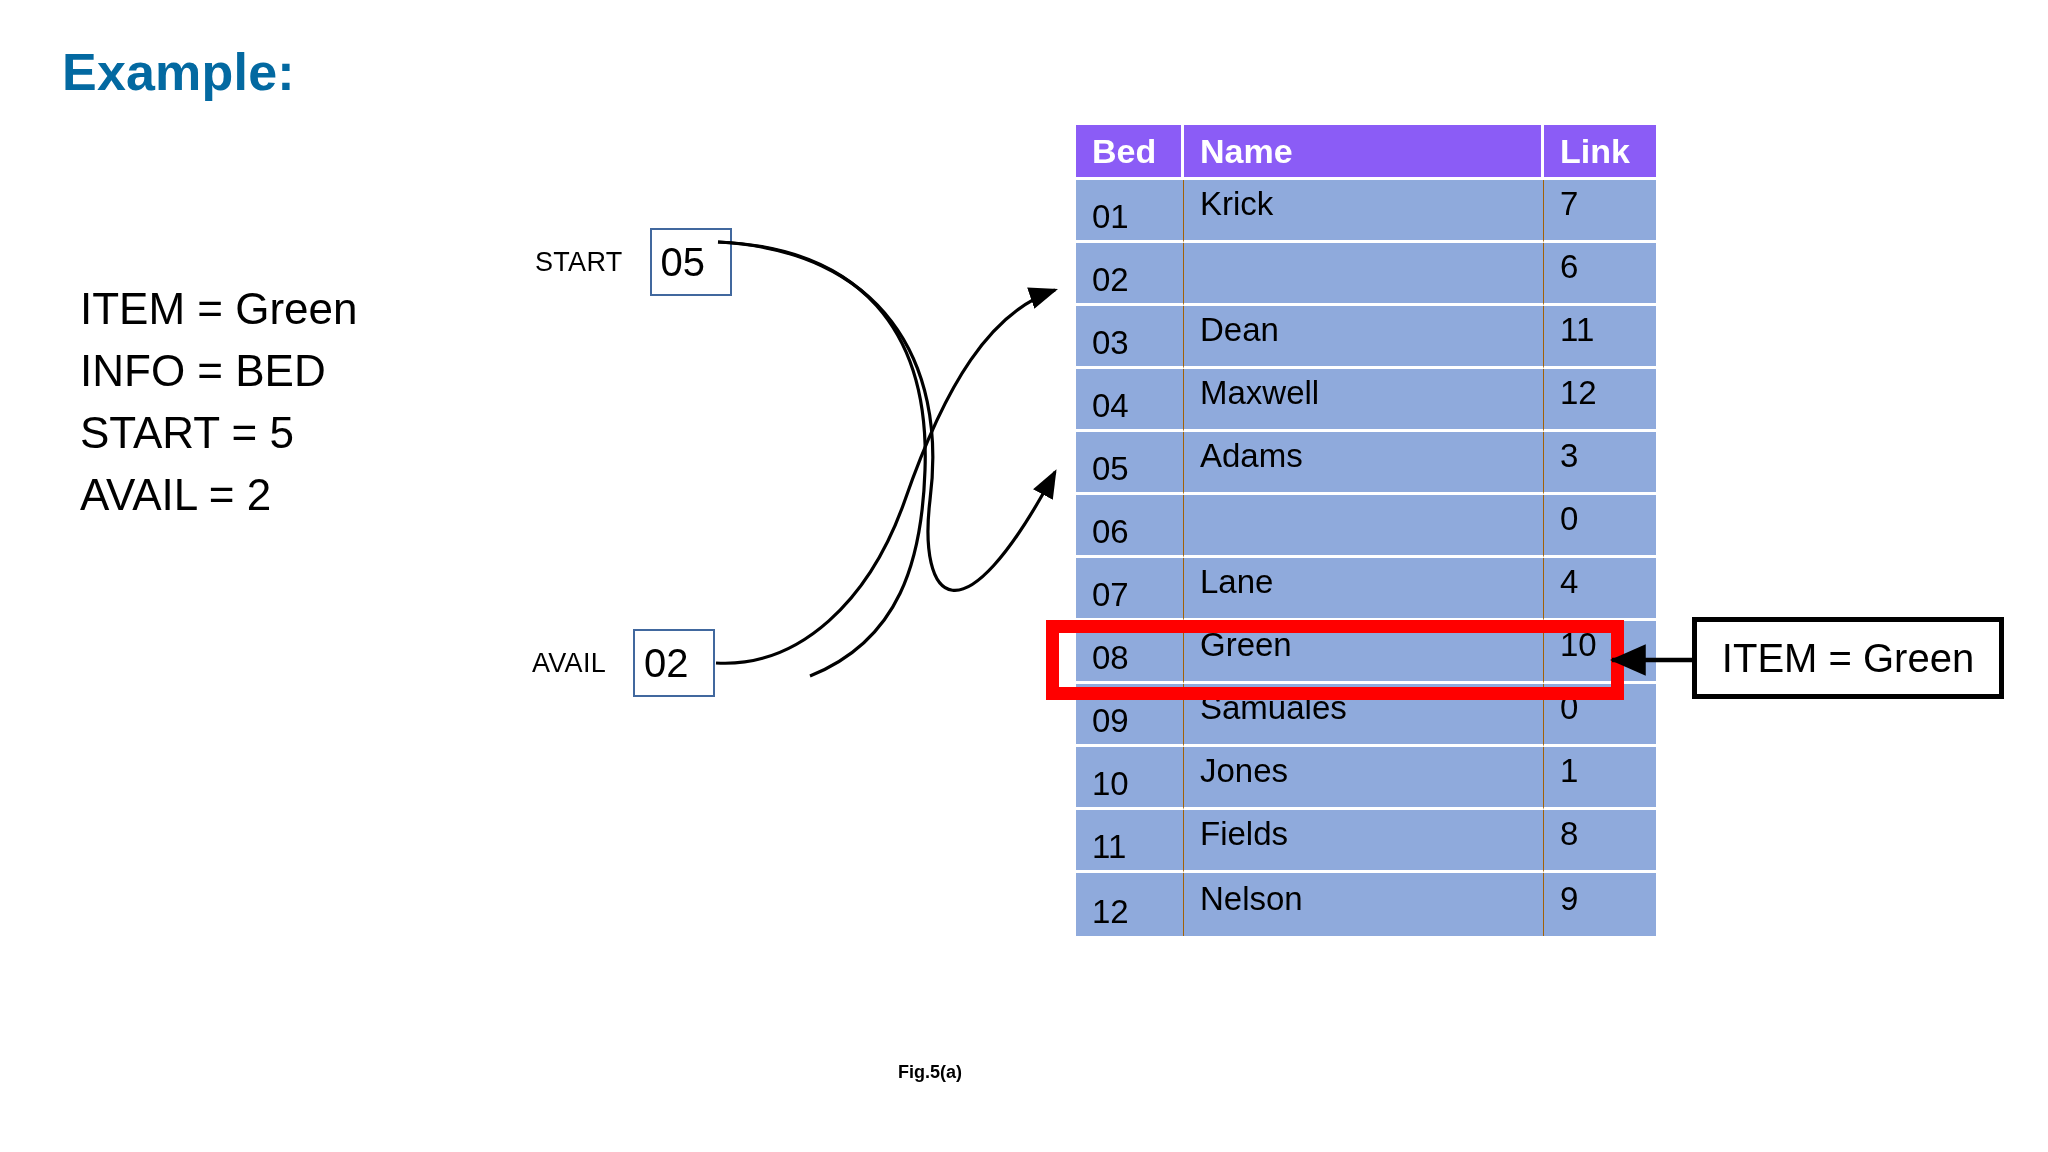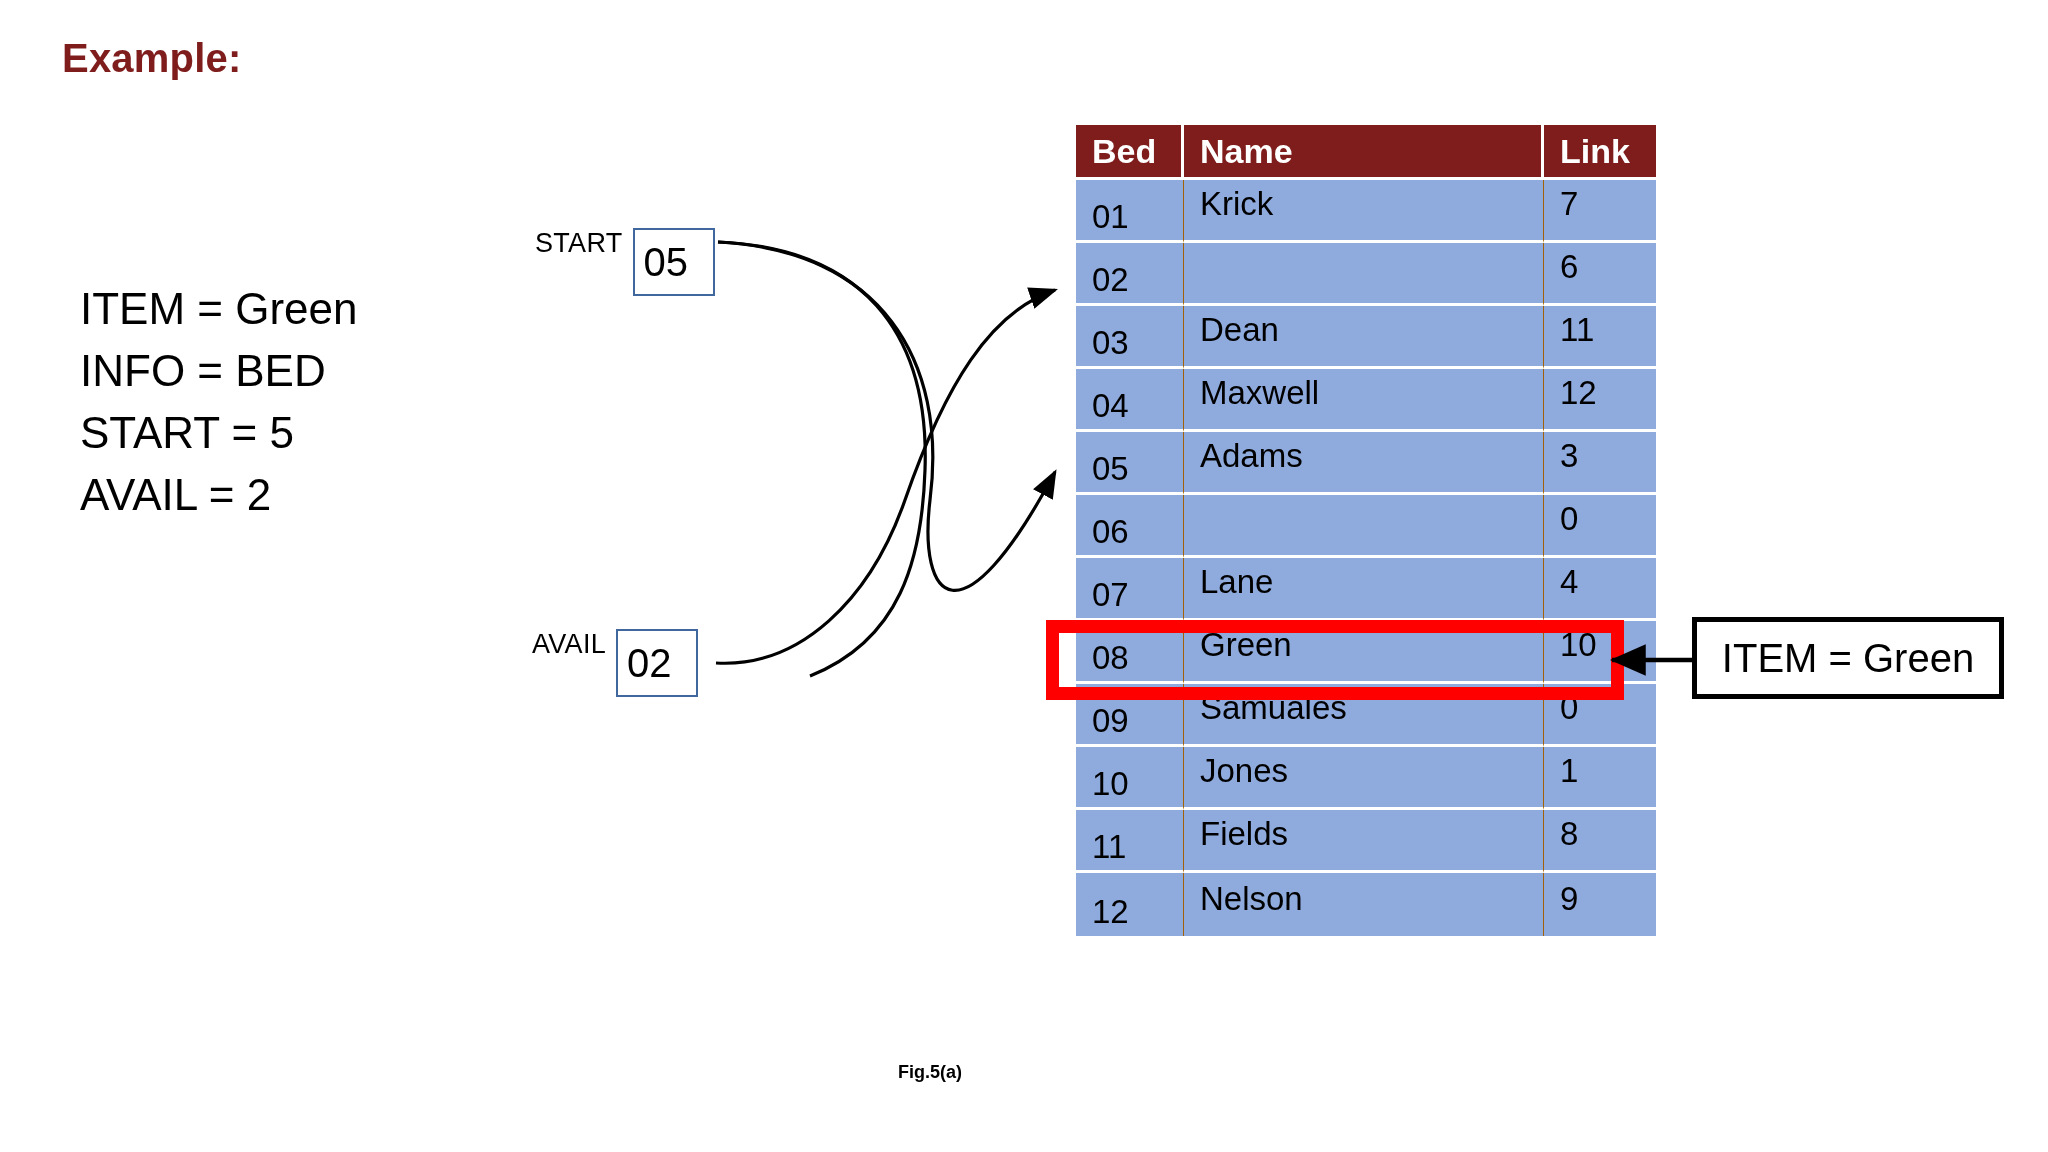--- a/index.html
+++ b/index.html
@@ -13,44 +13,46 @@
     position: relative;
     overflow: hidden;
     font-family: "Liberation Sans", sans-serif;
     color: #000000;
   }
 
   
   #slide-title {
     position: absolute;
     left: 62px;
-    top: 36px;
-    font-size: 40px;
+    top: 42px;
+    font-size: 52px;
     font-weight: bold;
     letter-spacing: 0.2px;
-    color: #7f1d1d;
+    color: #0369a1;
     white-space: nowrap;
   }
 
   
   #variables-block {
     position: absolute;
     left: 80px;
     top: 278px;
     font-size: 44px;
     line-height: 62px;
     color: #000000;
     white-space: nowrap;
   }
   .variable-line { display: block; }
 
   
   .pointer-group {
     position: absolute;
     display: flex;
+    align-items: center;
+    gap: 17px;
   }
   .pointer-label {
     font-size: 27px;
     color: #000000;
     margin-right: 10px;
     white-space: nowrap;
     letter-spacing: 0.3px;
   }
   .pointer-box {
     width: 82px;
@@ -90,21 +92,21 @@
     border-spacing: 0;
   }
   #bed-table th,
   #bed-table td {
     padding: 0;
     margin: 0;
     box-sizing: border-box;
     vertical-align: middle;
   }
   #bed-table thead th {
-    background: #7f1d1d;
+    background: #8b5cf6;
     color: #ffffff;
     font-size: 34px;
     font-weight: bold;
     height: 55px;
     text-align: left;
     border-right: 3px solid #ffffff;
     border-bottom: 3px solid #ffffff;
     margin-left: 25px;
   }
   #bed-table thead th:last-child { border-right: none; }

